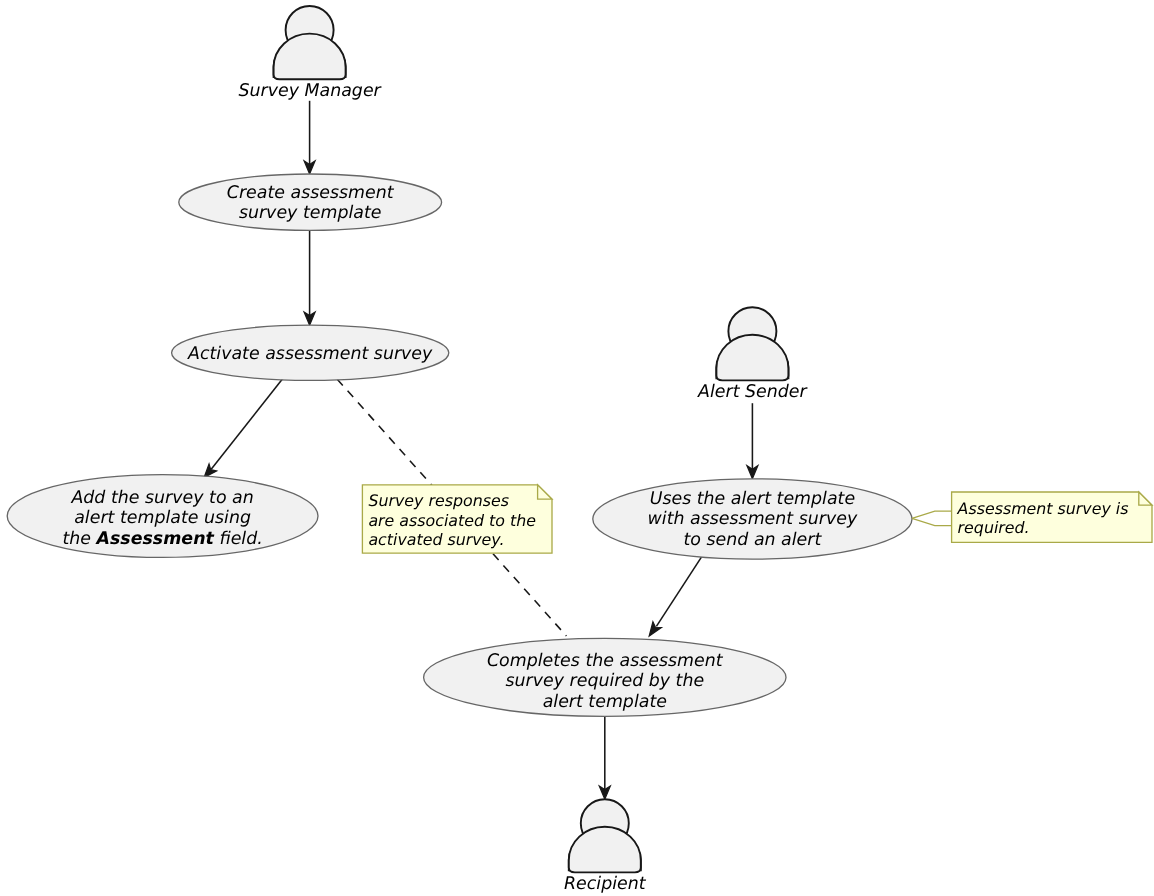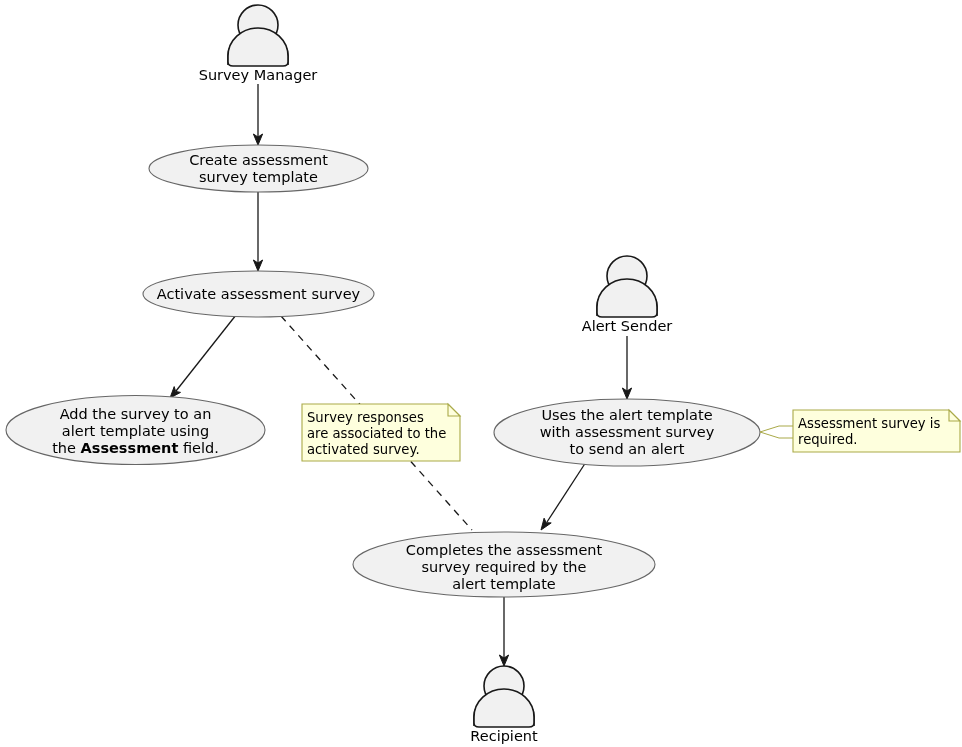--- a/index.html
+++ b/index.html
@@ -12,20 +12,21 @@
     font-family: "DejaVu Sans", sans-serif;
     width: 962px;
     height: 747px;
     overflow: hidden;
   }
   #diagram-root {
     position: relative;
     width: 772px;
     height: 747px;
     background: #FFFFFF;
+    font-style: italic;
   }
   svg#uml-canvas {
     display: block;
     width: 962px;
     height: 747px;
   }
   .actor-shape {
     fill: #F1F1F1;
     stroke: #181818;
     stroke-width: 1.6;

